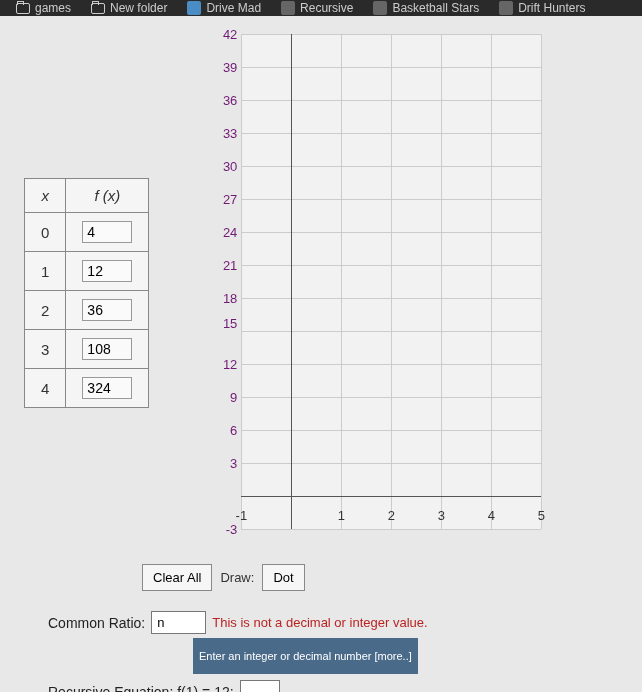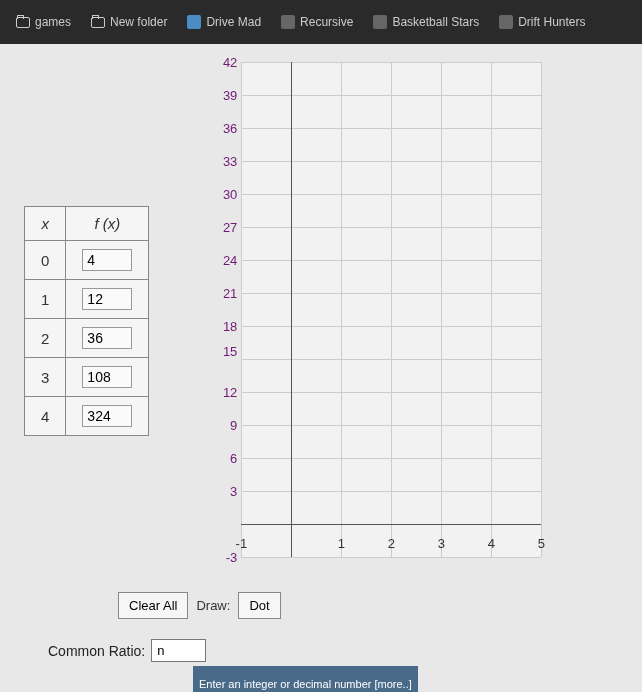--- a/index.html
+++ b/index.html
@@ -5,21 +5,21 @@
     * { box-sizing: border-box; margin: 0; padding: 0; }
     body {
       width: 642px;
       height: 692px;
       font-family: Arial, sans-serif;
       background: #e8e8e8;
       overflow: hidden;
     }
     .bookmark-bar {
       background: #2a2a2a;
-      height: 44px;
+      height: 16px;
       display: flex;
       align-items: center;
       padding: 0 8px;
       gap: 4px;
     }
     .bookmark {
       display: flex;
       align-items: center;
       gap: 5px;
       padding: 4px 8px;
@@ -116,21 +116,21 @@
     }
     .tick-x {
       position: absolute;
       top: 474px;
       font-size: 13px;
       color: #333;
       transform: translateX(-50%);
     }
     .controls {
       margin-top: 10px;
-      margin-left: 94px;
+      margin-left: 118px;
       display: flex;
       align-items: center;
       gap: 8px;
     }
     .btn {
       padding: 5px 10px;
       background: #f6f6f6;
       border: 1px solid #888;
       font-size: 13px;
       cursor: pointer;
@@ -288,20 +288,21 @@
   <div class="controls">
     <button class="btn">Clear All</button>
     <span class="draw-label">Draw:</span>
     <button class="btn">Dot</button>
   </div>
 
   <div class="bottom-section">
     <div class="row-line">
       <span>Common Ratio:</span>
       <input class="ratio-input" value="n" style="">
+      <span class="error-text">This is not a decimal or integer value.</span>
     </div>
     <span class="hint-bar">Enter an integer or decimal number [more..]</span>
     <div class="row-line">
       <span>Recursive Equation: f(1) = 12;</span>
       <input class="eq-input" value="" style="">
     </div>
   </div>
 </div>
 
 </body></html>

